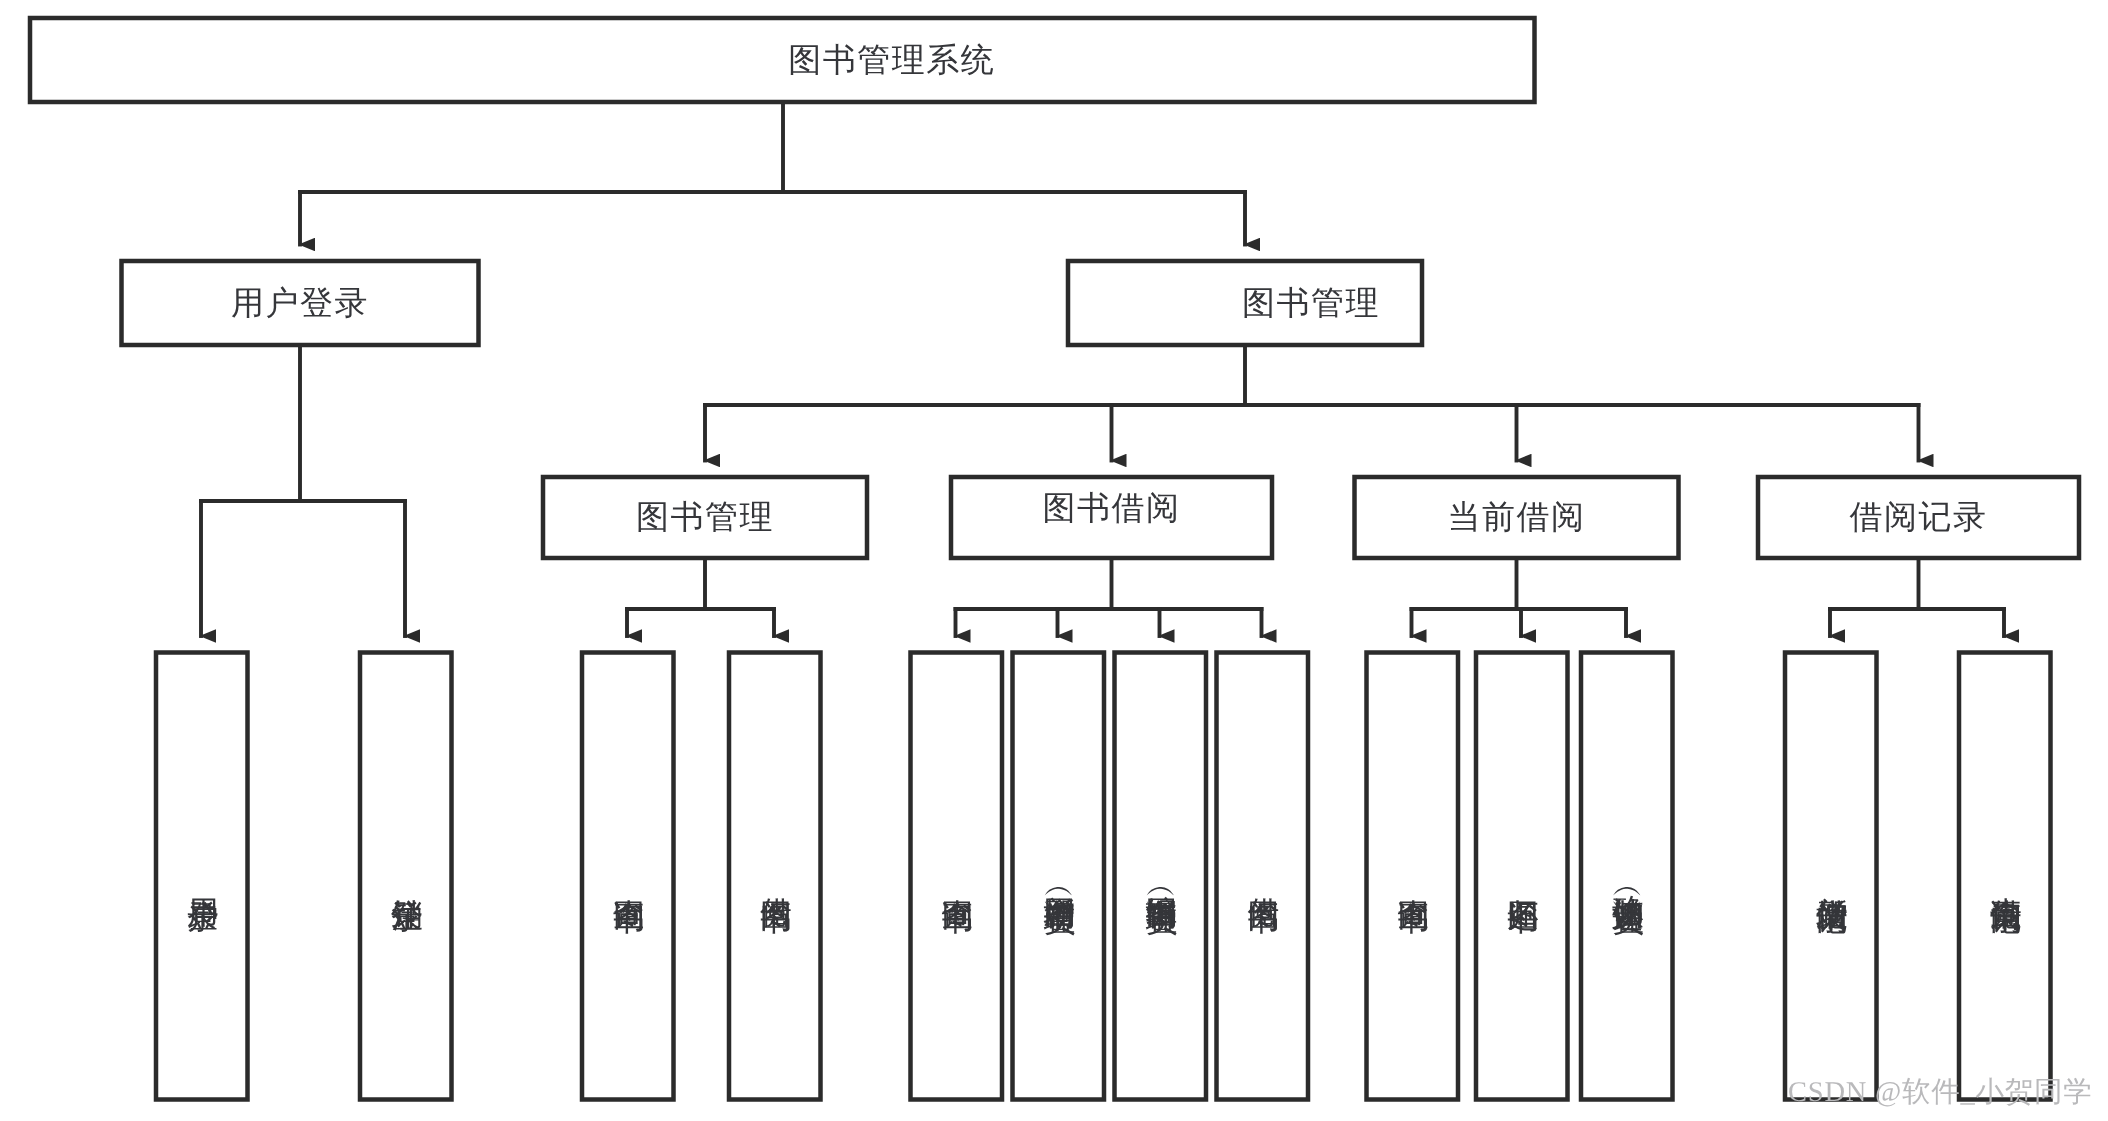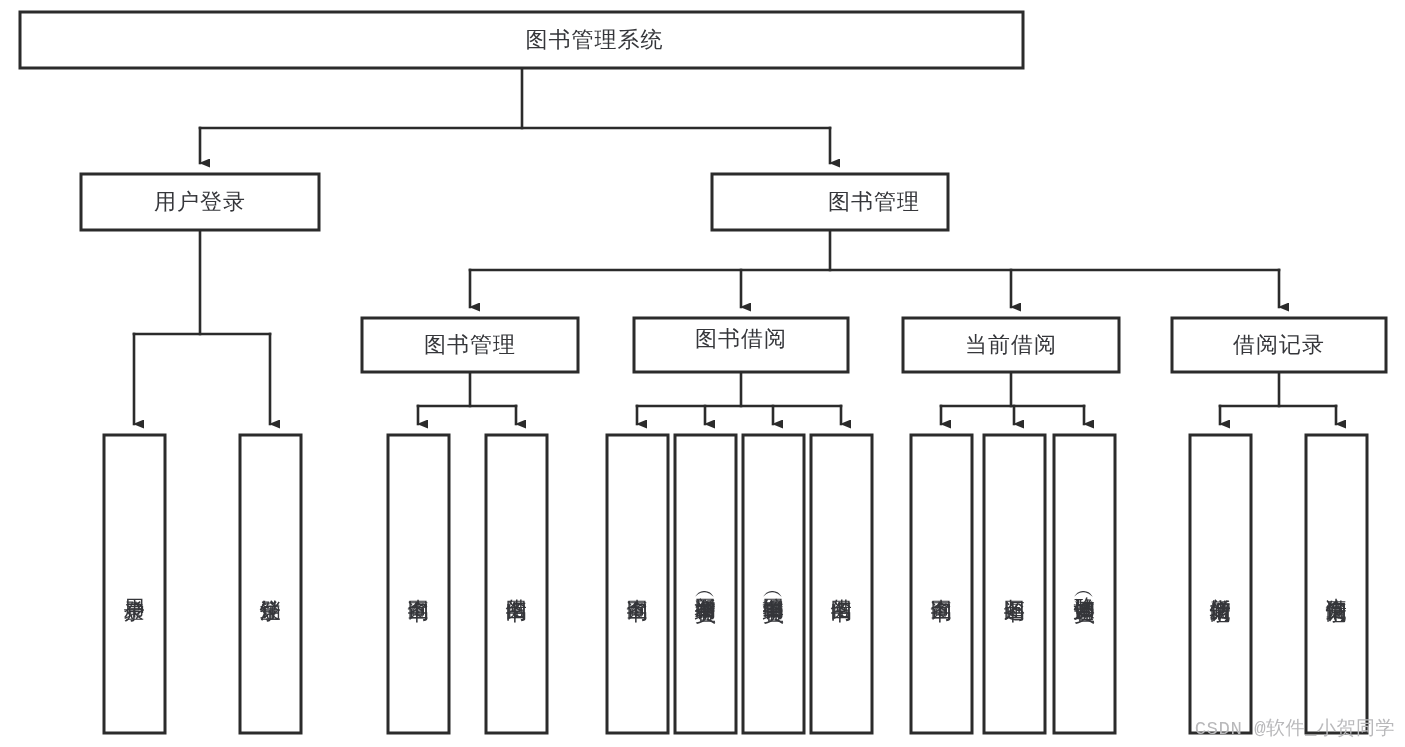--- a/index.html
+++ b/index.html
@@ -62,21 +62,21 @@
     font-size: 22px;
     color: #35363a;
     letter-spacing: 1px;
     white-space: nowrap;
     pointer-events: none;
   }
   #watermark {
     position: absolute;
     right: 10px;
     bottom: 6px;
-    font-family: Liberation Mono, monospace;
+    font-family: Liberation Serif, serif;
     font-size: 19px;
     color: #b9b9bb;
     letter-spacing: 0.5px;
     white-space: nowrap;
   }
 </style>
 </head>
 <body>
 
 <div id="diagram-root">

